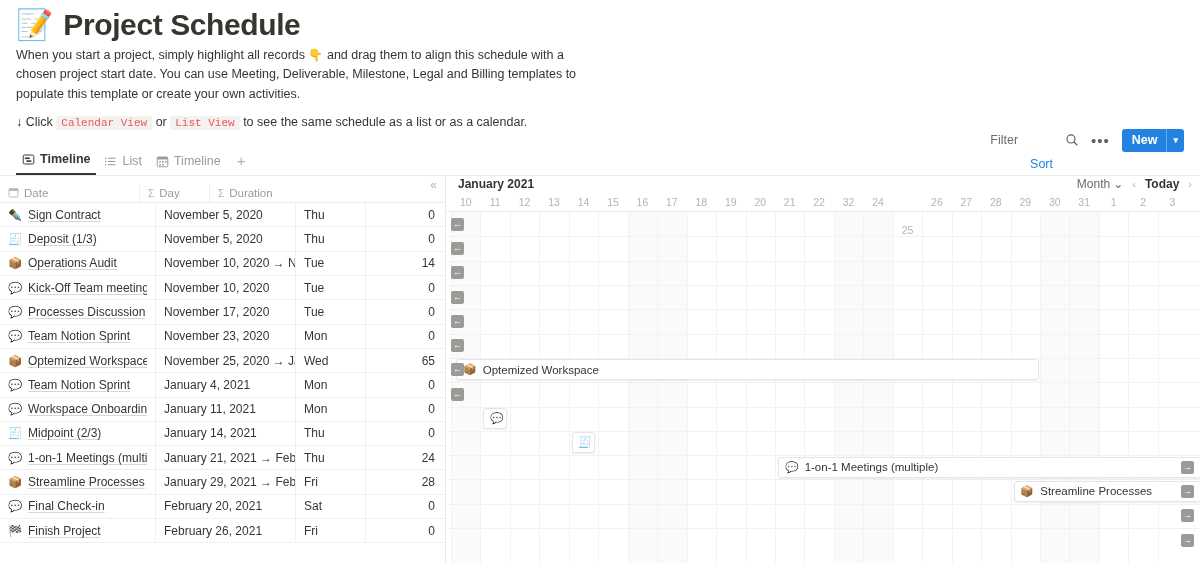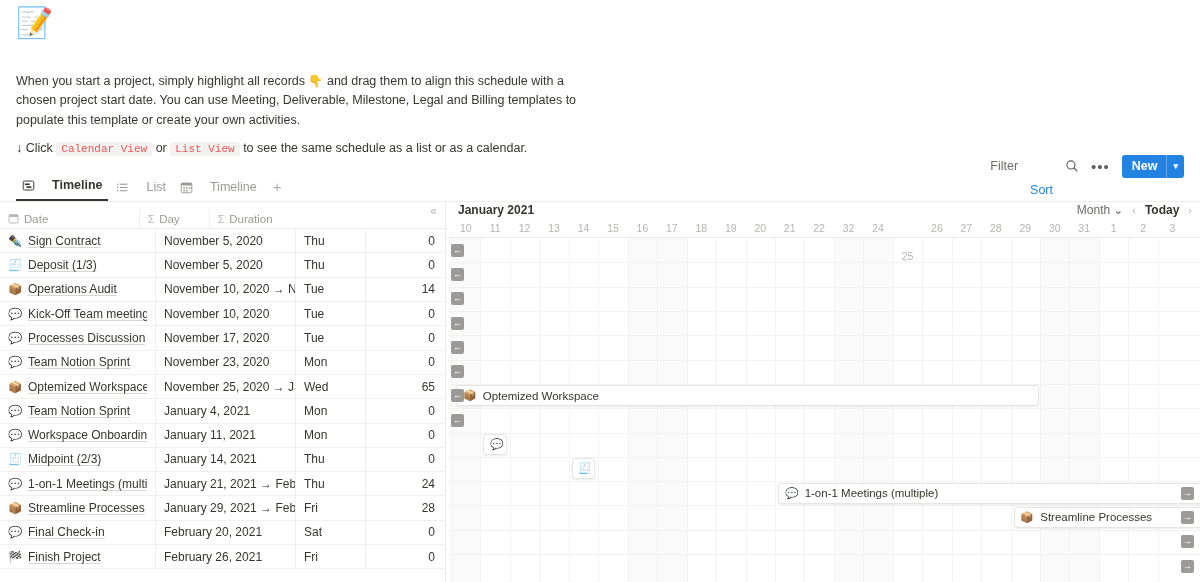--- a/index.html
+++ b/index.html
@@ -14,21 +14,21 @@
   
   .page-head { padding: 8px 0 0 16px; }
   .title-row { display: flex; align-items: center; gap: 10px; }
   .title-emoji { font-size: 30px; line-height: 1; }
   .page-title { font-size: 30px; font-weight: bold; letter-spacing: -0.4px; color: #37352f; }
 
   .subtitle {
     margin-top: 6px; font-size: 12.5px; font-weight: bold; color: #37352f;
   }
   .para {
-    margin-top: 34px; font-size: 12.5px; line-height: 1.55; color: #37352f;
+    margin-top: 4px; font-size: 12.5px; line-height: 1.55; color: #37352f;
     max-width: 590px;
   }
   .para .emoji { font-size: 12px; }
   .click-line { margin-top: 11px; font-size: 12.5px; color: #37352f; }
   .code {
     font-family: "Liberation Mono", monospace;
     font-size: 11px; color: #eb5757;
     background: #f4f2f0; border-radius: 3px;
     padding: 1px 5px;
   }
@@ -36,21 +36,21 @@
   
   .tabs-bar {
     margin-top: 18px;
     display: flex; align-items: flex-end;
     height: 28px;
     padding: 0 16px;
     position: relative;
   }
   .tabs { display: flex; align-items: flex-end; gap: 2px; }
   .tab {
-    display: flex; align-items: center; gap: 17px;
+    display: flex; align-items: center; gap: 5px;
     font-size: 12.5px; color: #9b9a97;
     padding: 3px 6px 7px 6px;
     cursor: pointer;
     white-space: nowrap;
   }
   .tab.active { color: #37352f; font-weight: bold; border-bottom: 2px solid #37352f; }
   .tab svg { display: block; }
   .tab-plus { font-size: 15px; color: #b0afac; padding: 0 8px 6px 8px; cursor: pointer; }
 
   .tools { margin-left: auto; display: flex; align-items: center; gap: 12px; padding-bottom: 4px; }
@@ -149,20 +149,21 @@
     display: flex; align-items: center; justify-content: center;
     cursor: pointer; line-height: 1;
   }
 </style>
 </head>
 <body>
 
 <div class="page-head">
   <div class="title-row">
     <span class="title-emoji">📝</span>
+    <span class="page-title">Project Schedule</span>
   </div>
   <div class="para">
     <span>When you start a project, simply highlight all records</span>
     <span class="emoji">👇</span>
     <span>and drag them to align this schedule with a chosen project start date. You can use Meeting, Deliverable, Milestone, Legal and Billing templates to populate this template or create your own activities.</span>
   </div>
   <div class="click-line">
     <span>↓</span>
     <span>Click</span>
     <span class="code">Calendar View</span>

